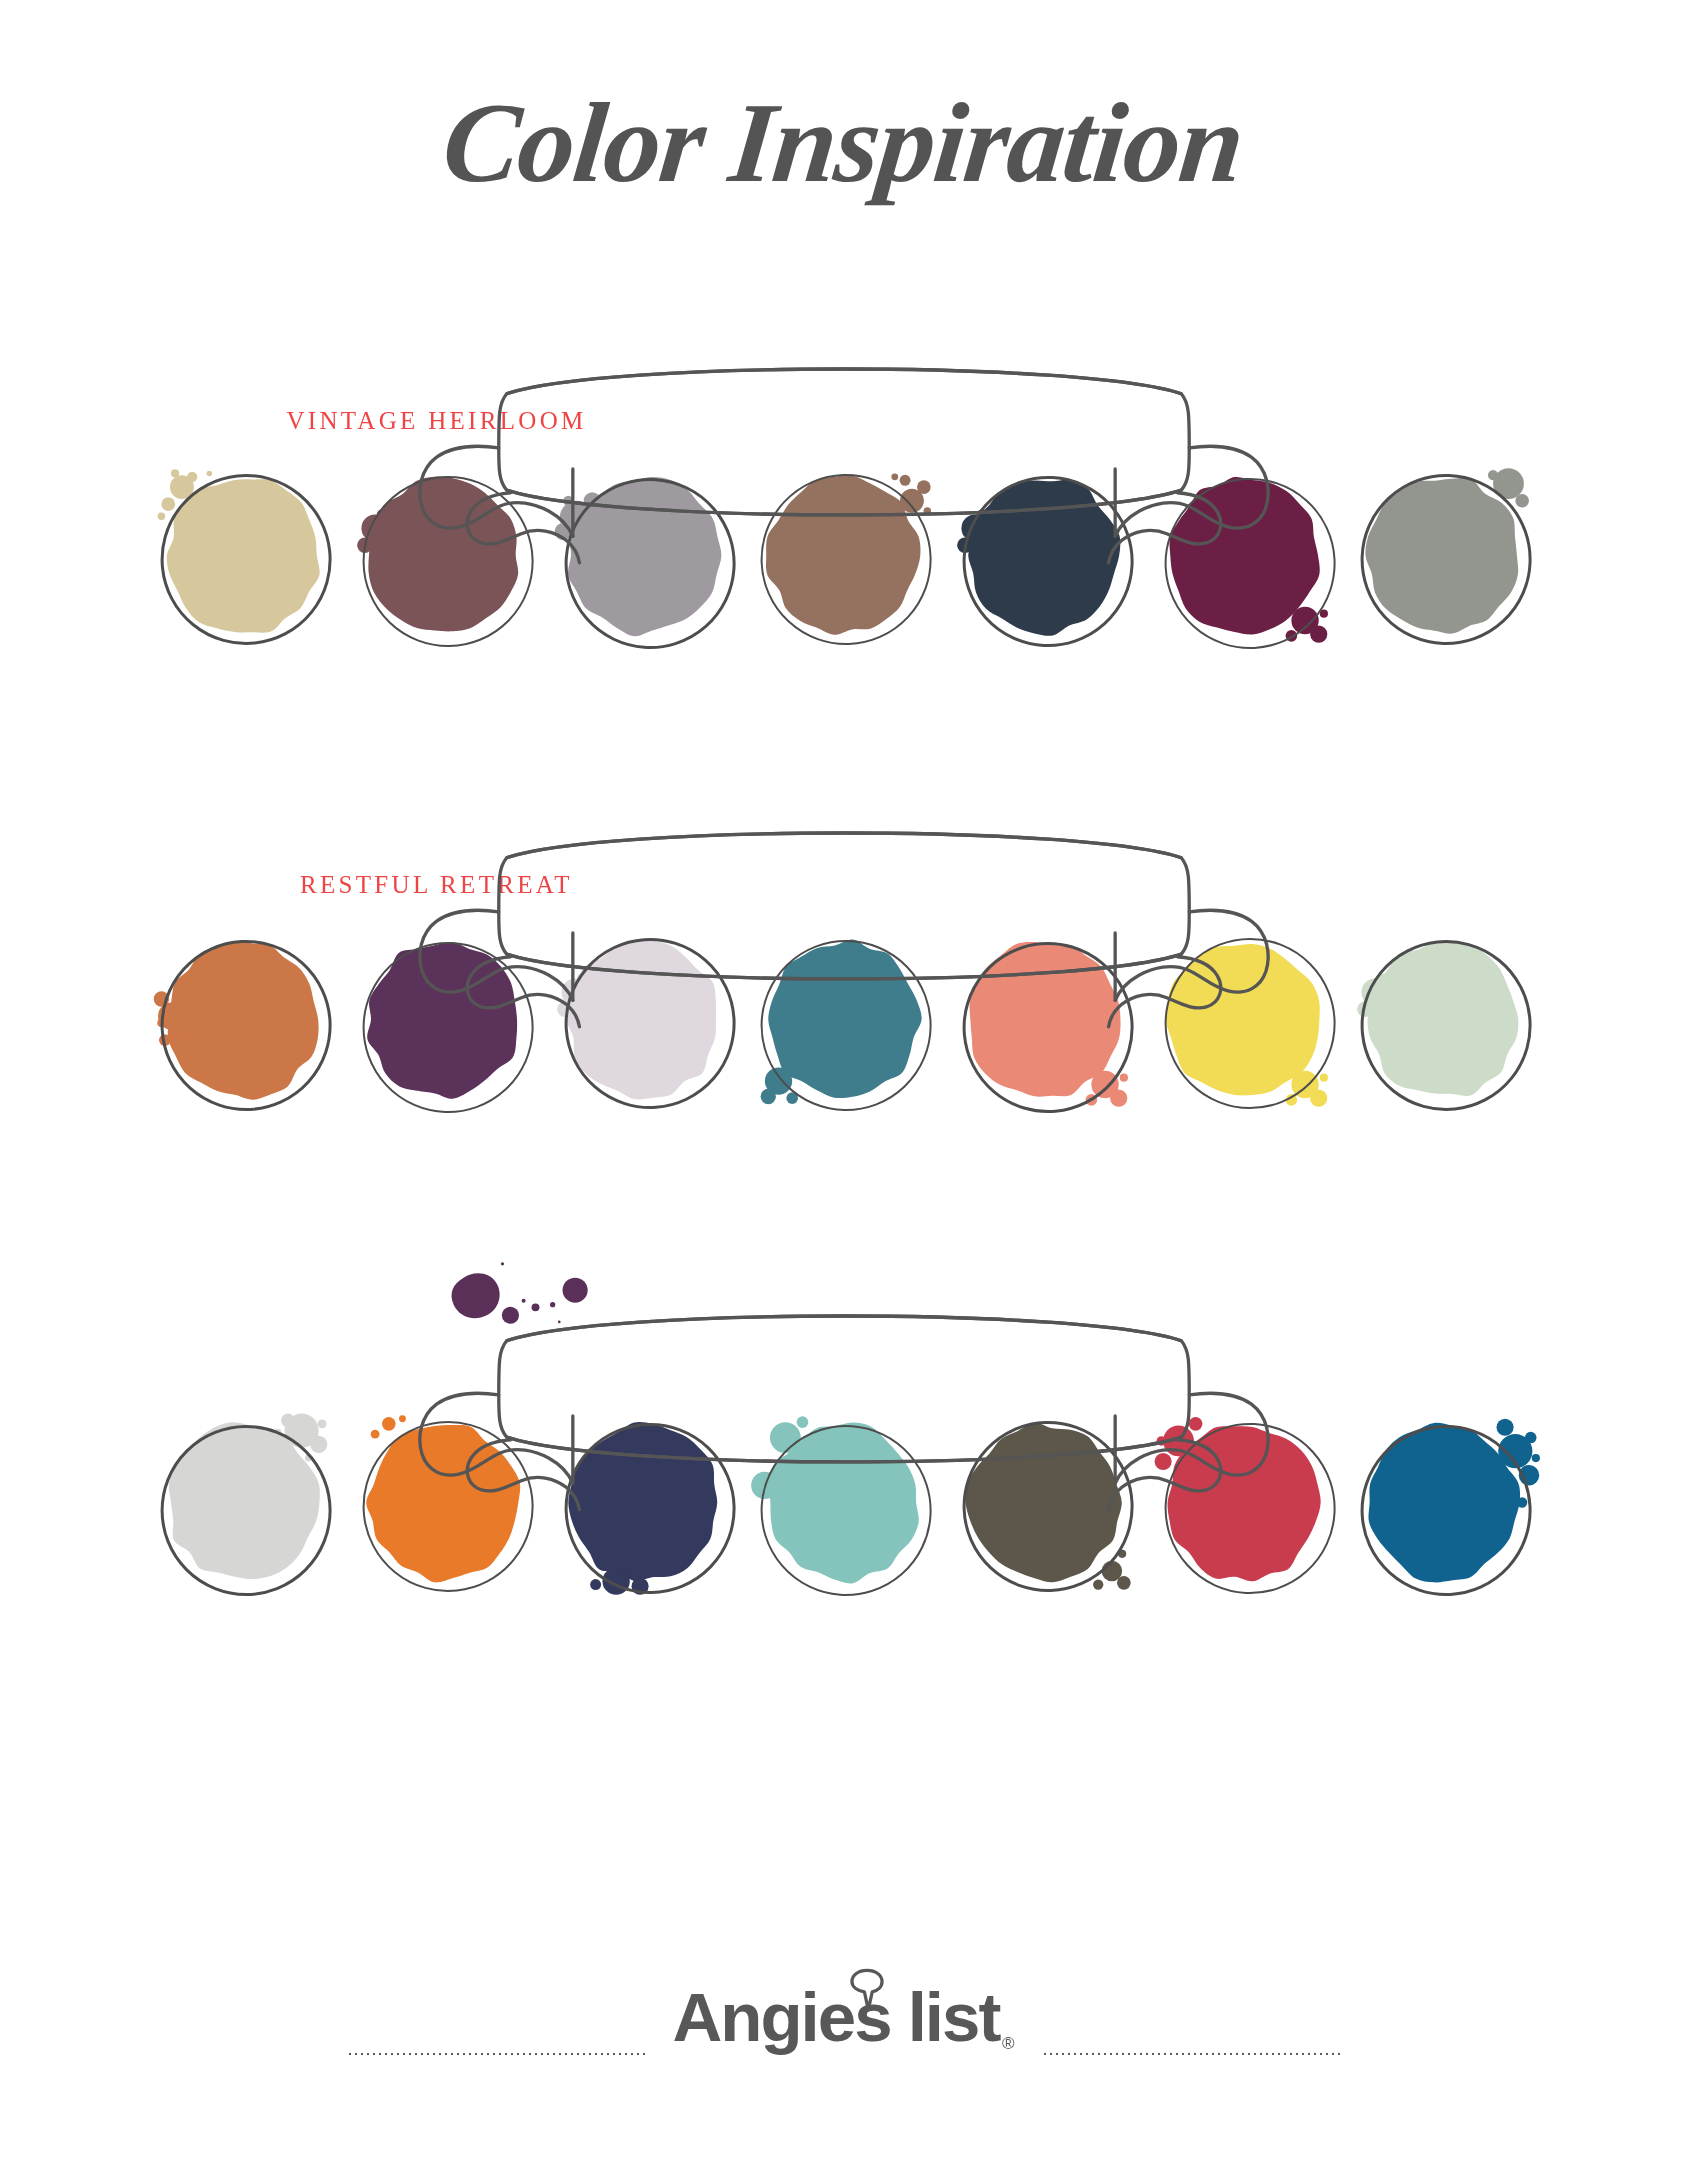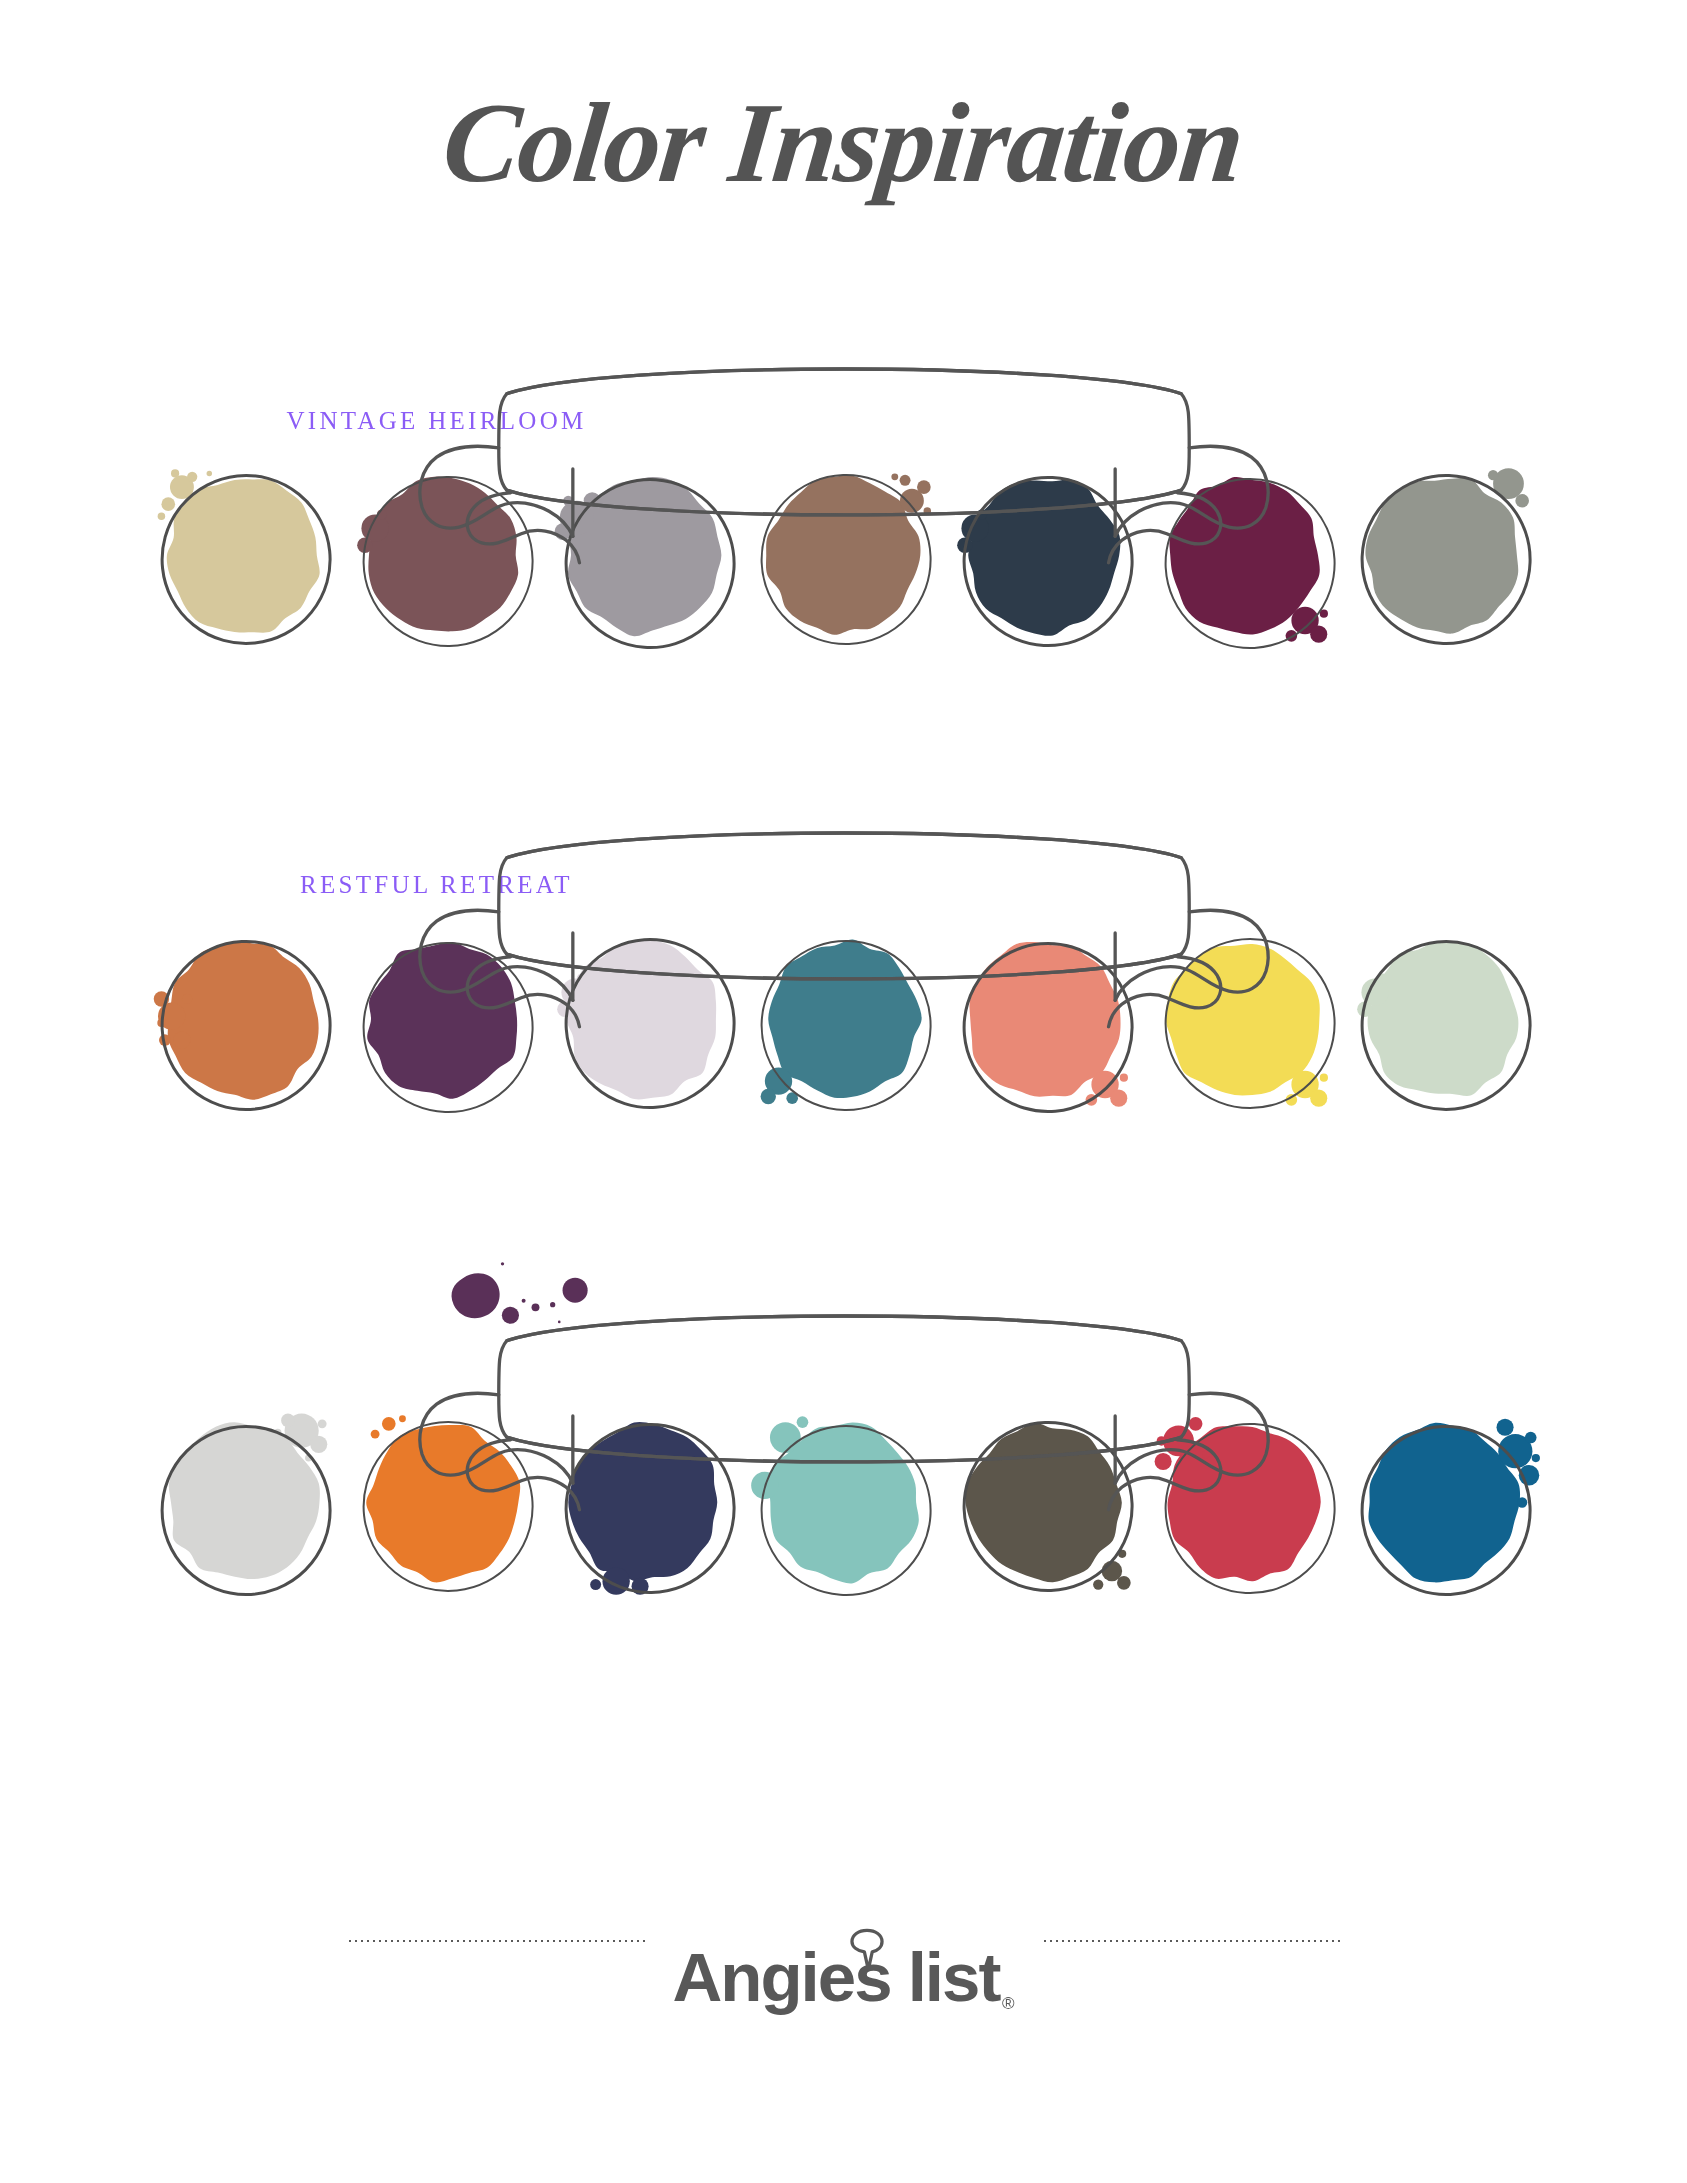--- a/index.html
+++ b/index.html
@@ -42,21 +42,21 @@
   .banner-label {
     position:absolute; top:0; left:0; width:873px; height:198px;
     display:flex; align-items:flex-start; justify-content:center;
   }
   .banner-label span {
     margin-top:37px;
     font-family:"Liberation Serif", serif;
     font-size:25px;
     font-weight:400;
     letter-spacing:3.3px;
-    color:#8b5cf6;
+    color:#ef4444;
     white-space:nowrap;
   }
 
   
   .swatch-strip {
     position:absolute; left:0; top:0; width:1687px; height:370px;
     display:flex; align-items:center; justify-content:center;
     gap:29px; z-index:1;
   }
   .swatch {
@@ -82,21 +82,21 @@
 
   
   #mid-splatter {
     position:absolute; left:423px; top:1244px; width:225px; height:99px; z-index:2;
   }
   #mid-splatter svg { width:225px; height:99px; overflow:visible; display:block; }
 
   
   #footer {
     position:absolute; left:0; top:1938px; width:1687px; height:119px;
-    display:flex; align-items:flex-start; justify-content:center; gap:27px;
+    display:flex; align-items:flex-end; justify-content:center; gap:27px;
   }
   .dot-rule {
     width:298px; height:6.6px; flex:0 0 auto;
     background-image: radial-gradient(circle, #5a5a5a 1.1px, rgba(0,0,0,0) 1.3px);
     background-size: 6px 6px;
     background-position: 0 50%;
     background-repeat: repeat-x;
   }
   #brand {
     position:relative;

